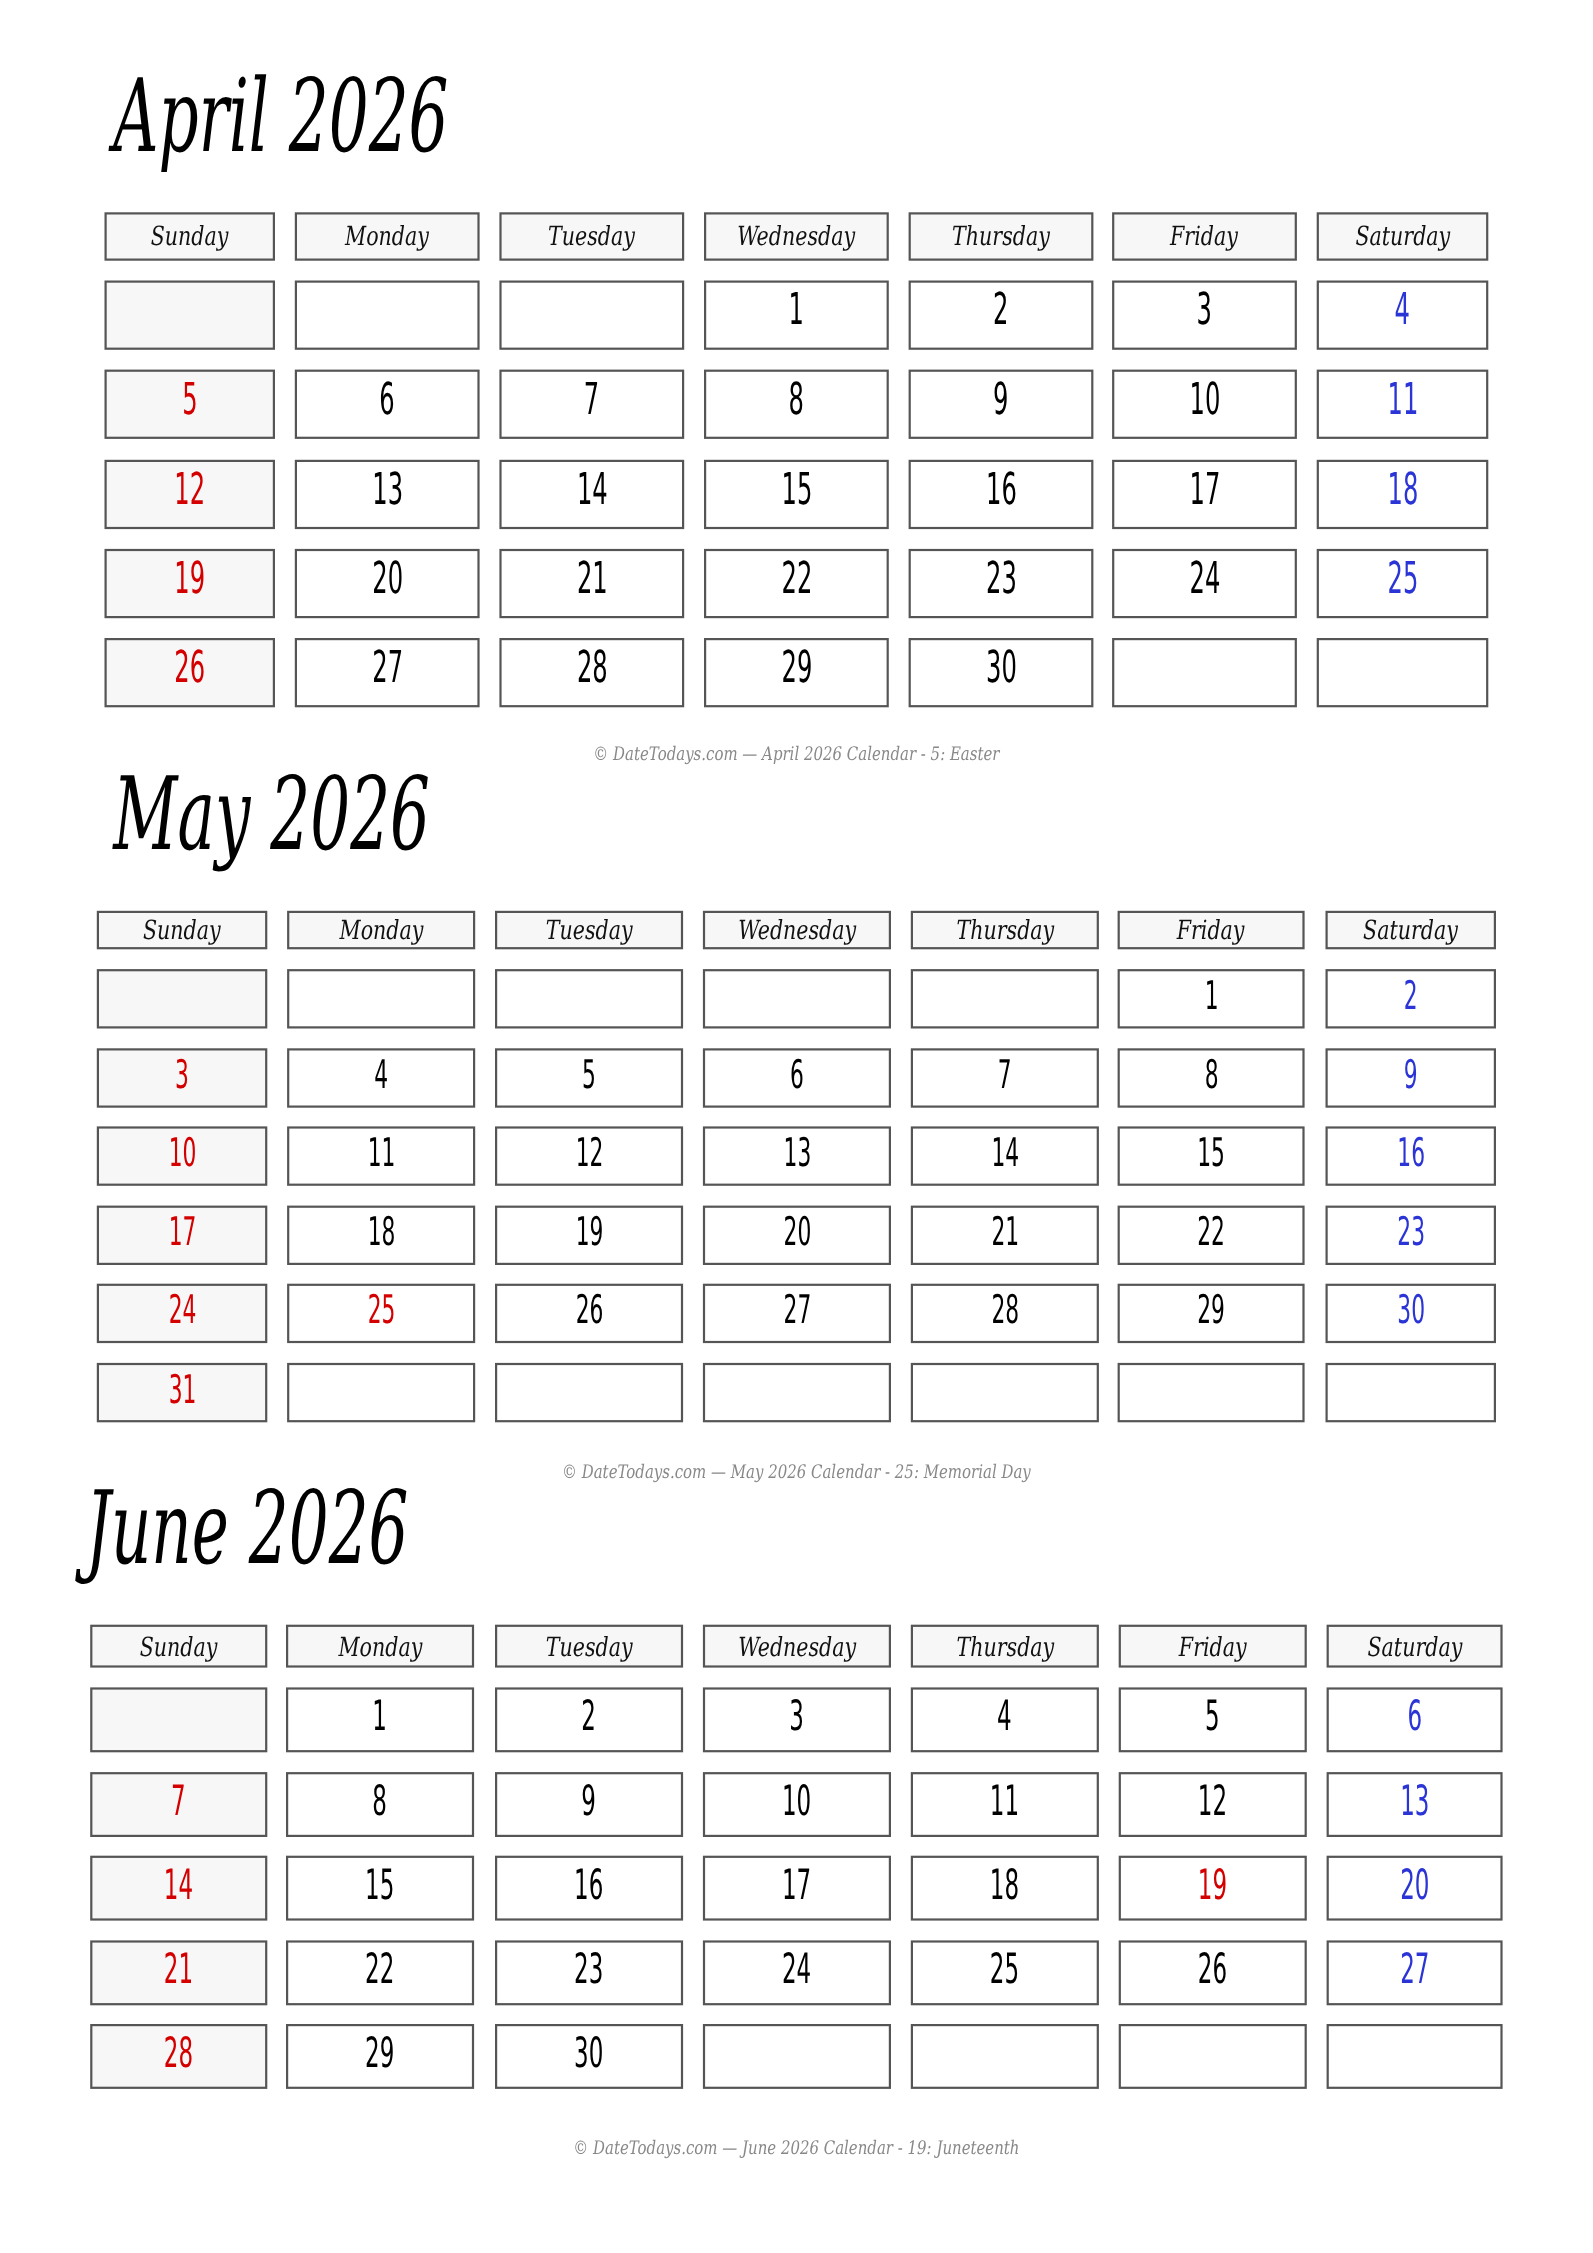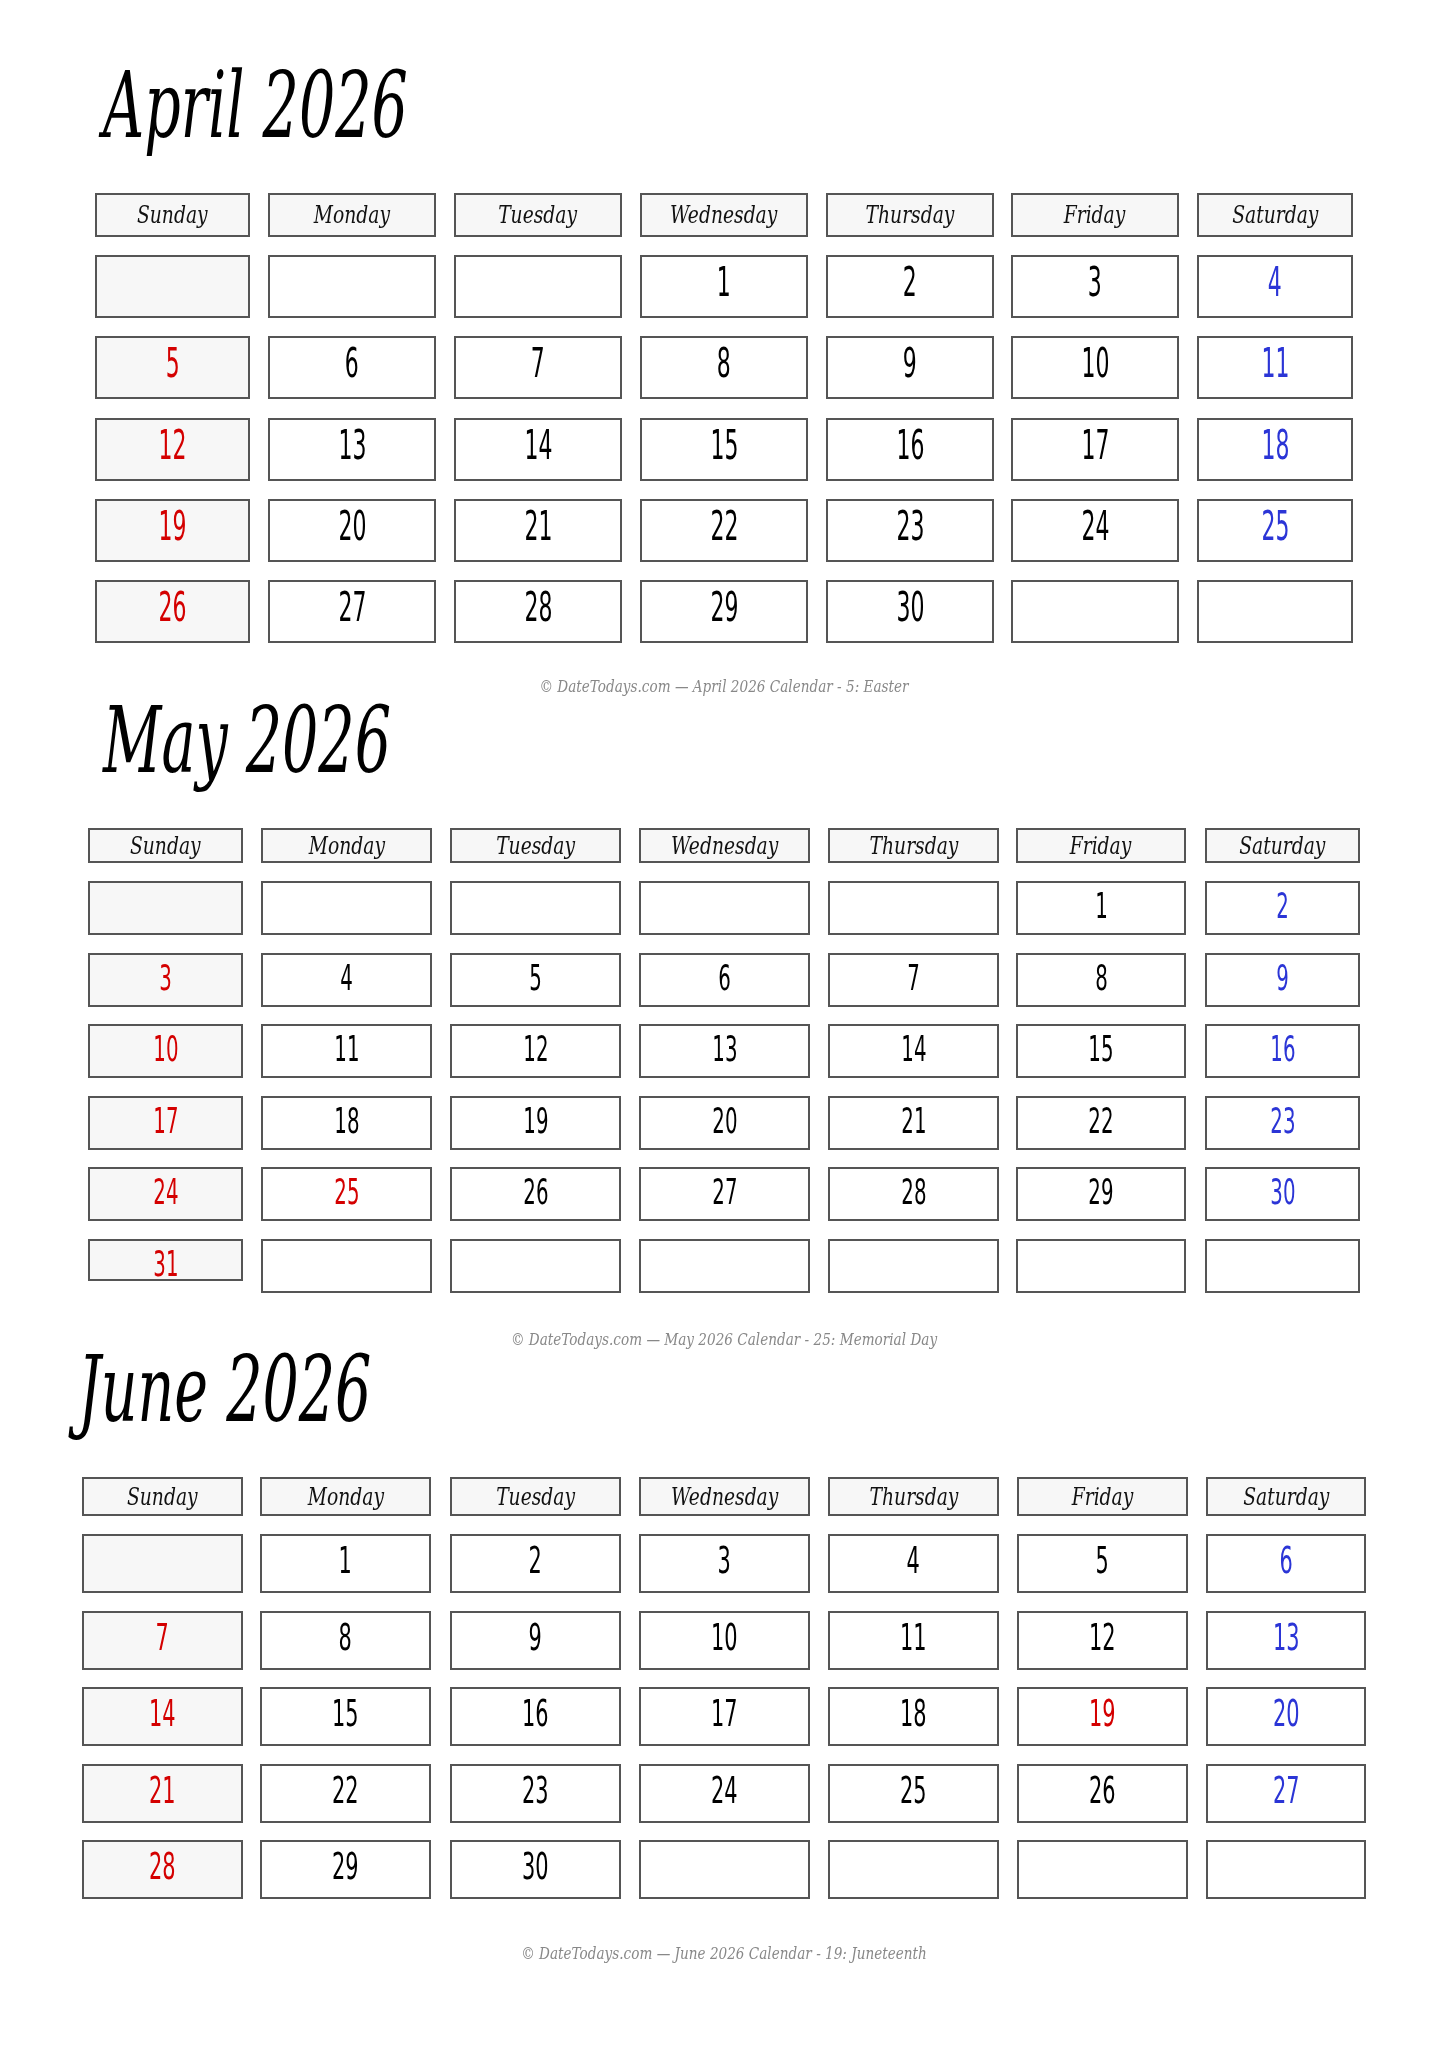--- a/index.html
+++ b/index.html
@@ -286,21 +286,21 @@
       </div>
       <div class="cell" style="left: 828px; width: 171px; top: 1167px; height: 54px;">
         <span class="num" style="font-size: 36px;">28</span>
       </div>
       <div class="cell" style="left: 1016px; width: 170px; top: 1167px; height: 54px;">
         <span class="num" style="font-size: 36px;">29</span>
       </div>
       <div class="cell" style="left: 1205px; width: 155px; top: 1167px; height: 54px;">
         <span class="num blue" style="font-size: 36px;">30</span>
       </div>
-      <div class="cell sun" style="left: 88px; width: 155px; top: 1239px; height: 42px;">
+      <div class="cell sun" style="left: 88px; width: 155px; top: 1239px; height: 54px;">
         <span class="num red" style="font-size: 36px;">31</span>
       </div>
       <div class="cell" style="left: 261px; width: 171px; top: 1239px; height: 54px;">
         <span class="num" style="font-size: 36px;"></span>
       </div>
       <div class="cell" style="left: 450px; width: 171px; top: 1239px; height: 54px;">
         <span class="num" style="font-size: 36px;"></span>
       </div>
       <div class="cell" style="left: 639px; width: 171px; top: 1239px; height: 54px;">
         <span class="num" style="font-size: 36px;"></span>

